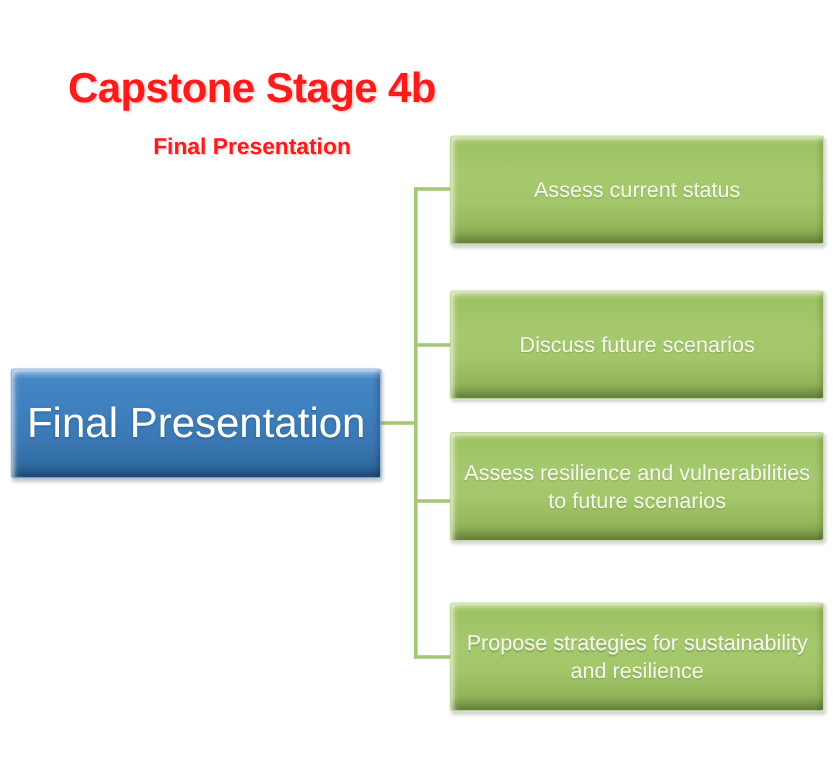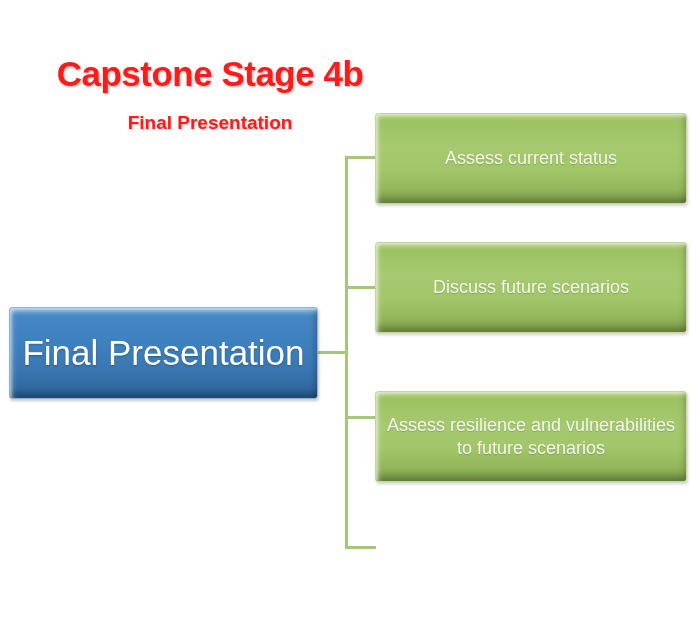--- a/index.html
+++ b/index.html
@@ -91,21 +91,21 @@
   }
   .node-branch .label {
     color: #f5f9ee;
     font-size: 18px;
     line-height: 1.25;
     text-shadow: 0 1px 1px rgba(0,0,0,0.18);
     padding: 0 8px;
   }
   #branch-0 { top: 113px; }
   #branch-1 { top: 242px; }
-  #branch-2 { top: 391px; }
+  #branch-2 { top: 360px; }
   #branch-3 { top: 502px; }
 
   
   .connector {
     position: absolute;
     background: var(--connector-green, #a6c77a);
   }
   .conn-trunk    { left: 345px; top: 156px; width: 3px;  height: 393px; }
   .conn-root-stub{ left: 316px; top: 351px; width: 29px; height: 3px; }
   .conn-b0       { left: 345px; top: 156px; width: 31px; height: 3px; }
@@ -136,14 +136,17 @@
 
   <div class="node node-branch" id="branch-0">
     <span class="label">Assess current status</span>
   </div>
   <div class="node node-branch" id="branch-1">
     <span class="label">Discuss future scenarios</span>
   </div>
   <div class="node node-branch" id="branch-2">
     <span class="label">Assess resilience and vulnerabilities to future scenarios</span>
   </div>
+  <div class="node node-branch" id="branch-3">
+    <span class="label">Propose strategies for sustainability and resilience</span>
+  </div>
 
 </div>
 
 </body></html>

